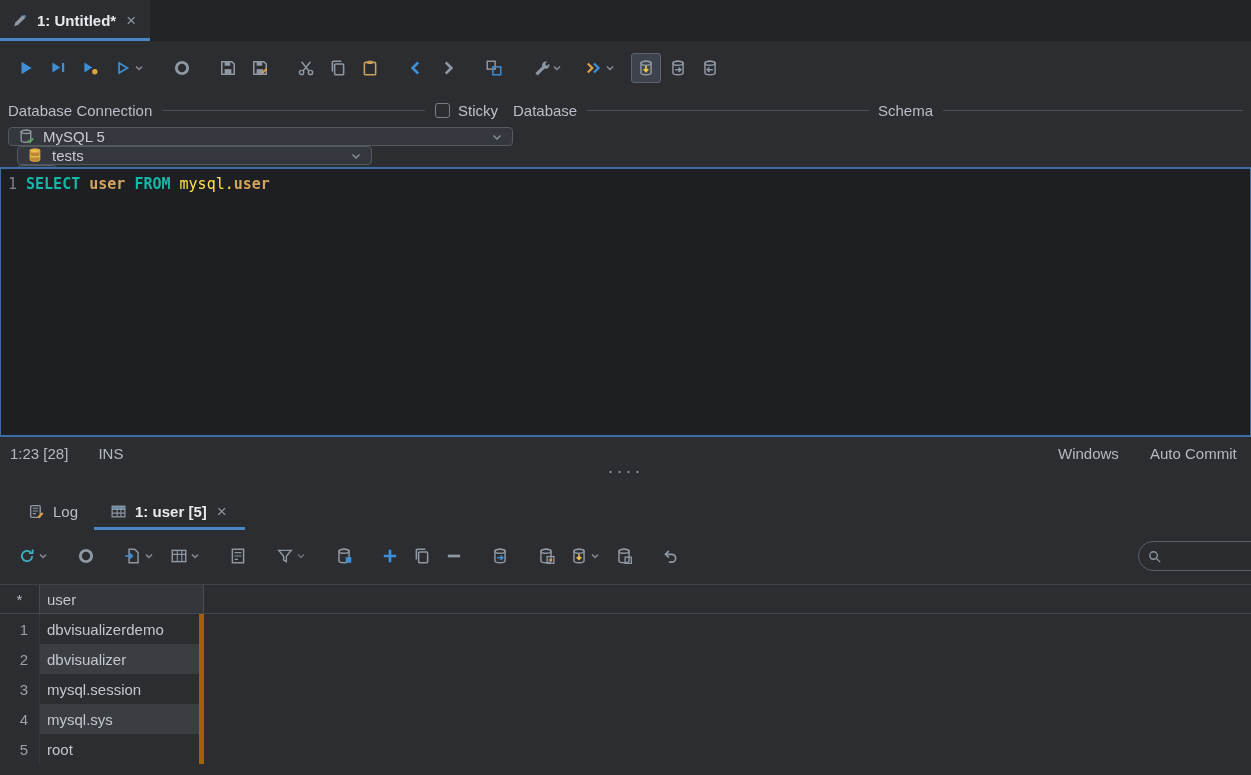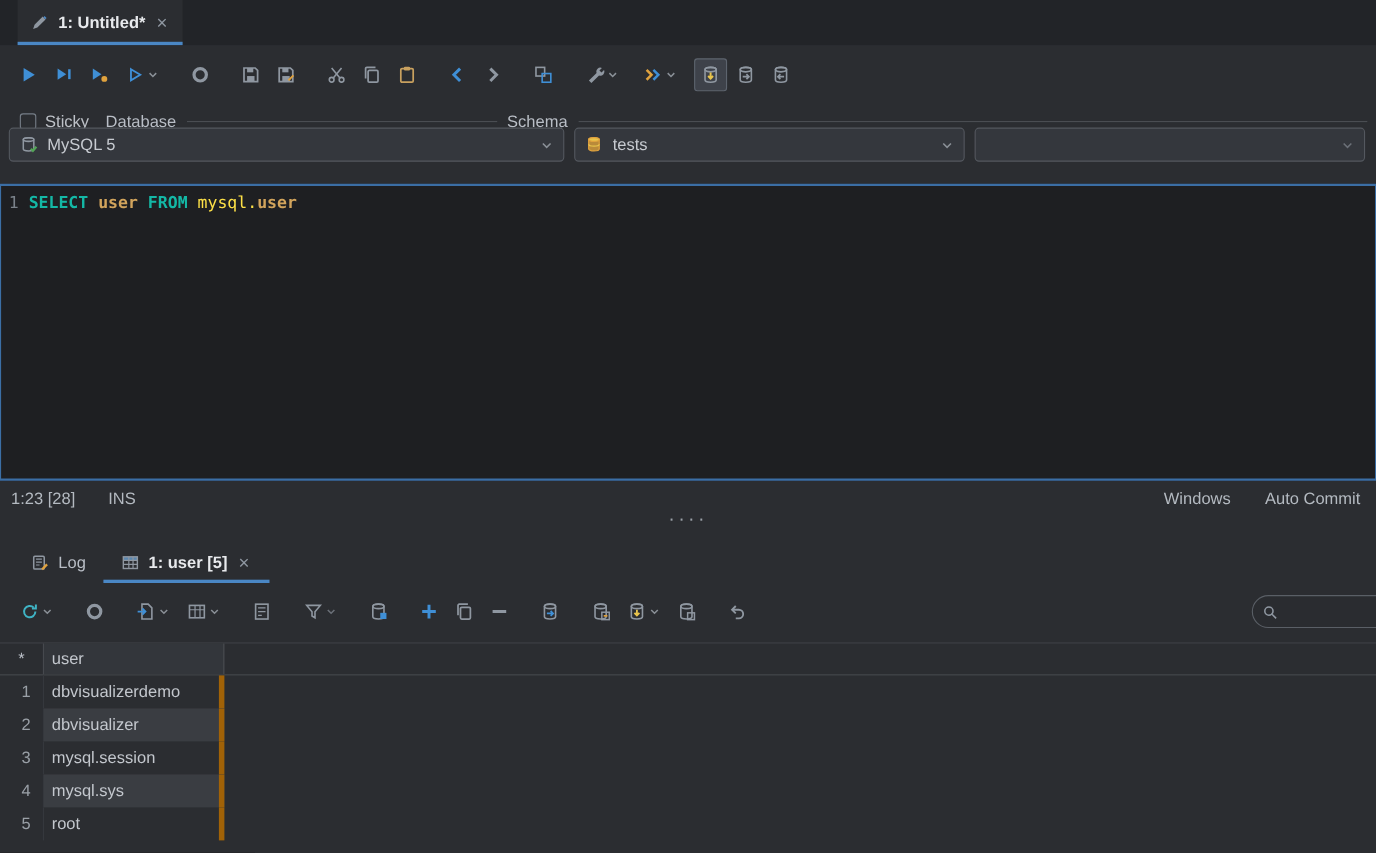--- a/index.html
+++ b/index.html
@@ -2,21 +2,21 @@
 <html><head>
 <meta charset="utf-8">
 <style>
   * { margin:0; padding:0; box-sizing:border-box; }
   body { background:#1a1b1e; font-family:"Liberation Sans", sans-serif; }
   #app { position:relative; width:1251px; height:775px; background:#2b2d31; overflow:hidden; color:#bdc1c7; font-size:15px; }
 
   
   .tabs-top { position:absolute; top:0; left:0; right:0; height:41px; background:#222428; display:flex; }
   .tab { position:relative; display:flex; align-items:center; gap:8px; padding:0 12px 0 12px; height:100%; cursor:default; }
-  .tab.active { background:#2b2d31;margin-left:16px; }
+  .tab.active { background:#2b2d31; }
   .tab.active::after { content:""; position:absolute; left:0; right:0; bottom:0; height:3px; background:#4a87c5; }
   .tab .tlabel { font-weight:bold; color:#e8eaed; }
   .tclose { color:#8f97a1; font-size:17px; line-height:1; padding:0 2px; }
 
   
   .toolbar { position:absolute; left:0; right:0; display:flex; align-items:center; padding-left:10px; }
   .toolbar-top { top:41px; height:54px; }
   .toolbar-bottom { top:530px; height:52px; }
   .tb { display:flex; align-items:center; justify-content:center; min-width:30px; height:30px; border-radius:3px; margin:0 1px; }
   .tb.withchev { min-width:44px; gap:2px; }
@@ -26,21 +26,21 @@
 
   
   .connrow { position:absolute; top:96px; left:0; right:0; height:28px; display:flex; align-items:center; padding:0 8px; }
   .sect { display:flex; align-items:center; gap:10px; }
   .sect .slabel { color:#b9bec6; white-space:nowrap; }
   .hline { flex:1; height:1px; background:#4a4d52; }
   .sticky { display:flex; align-items:center; gap:8px; width:88px; padding-left:10px; }
   .cbx { width:15px; height:15px; border:1.5px solid #767e88; border-radius:3px; background:#2b2d31; flex:0 0 auto; }
 
   
-  .ddrow { position:absolute; top:113px; left:0; right:0; height:34px; display:flex; align-items:flex-end; padding:0 8px 0 8px; }
+  .ddrow { position:absolute; top:127px; left:0; right:0; height:34px; display:flex; align-items:flex-start; padding:0 8px 0 8px;flex-direction:column; }
   .dd { height:31px; background:#34373d; border:1px solid #54585f; border-radius:4px; display:flex; align-items:center; gap:8px; padding:0 9px; }
   .dd .dval { color:#c7cbd1; }
   .dd .chevend { margin-left:auto; }
   .dd1 { width:505px; }
   .dd2 { width:355px; margin-left:9px; }
   .dd3 { flex:1; margin-left:9px; margin-right:2px; }
 
   
   .editor { position:absolute; top:167px; left:0; right:0; height:270px; background:#1e1f22; border:2px solid #3b6ea5; border-left-width:1px; border-right-width:1px; }
   .codeline { font-family:"DejaVu Sans Mono", monospace; font-size:15px; line-height:20px; padding:5px 0 0 7px; white-space:pre; }
@@ -221,20 +221,24 @@
     <div class="tb">
         <svg width="18" height="18" viewBox="0 0 16 16">
           <path d="M3.5 3.8C3.5 2.8 5.5 2 8 2s4.5.8 4.5 1.8v8.4c0 1-2 1.8-4.5 1.8s-4.5-.8-4.5-1.8z" fill="none" stroke="#8f97a1" stroke-width="1.3"></path>
           <ellipse cx="8" cy="3.8" rx="4.5" ry="1.8" fill="none" stroke="#8f97a1" stroke-width="1.3"></ellipse>
           <path d="M10.5 9.5h-5M7.5 7.5l-2 2 2 2" stroke="#8f97a1" stroke-width="1.4" fill="none"></path>
         </svg>
       </div>
   </div>
 
   <div class="connrow">
+    <div class="sect" style="width:417px">
+      <span class="slabel">Database Connection</span>
+      <span class="hline"></span>
+    </div>
     <div class="sticky">
       <span class="cbx"></span>
       <span>Sticky</span>
     </div>
     <div class="sect" style="width:356px">
       <span class="slabel">Database</span>
       <span class="hline"></span>
     </div>
     <div class="sect" style="flex:1; margin-left:9px">
       <span class="slabel">Schema</span>

